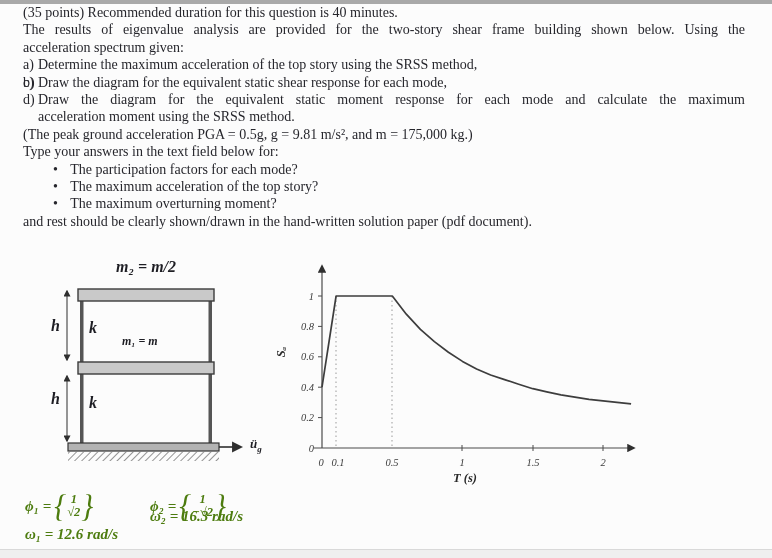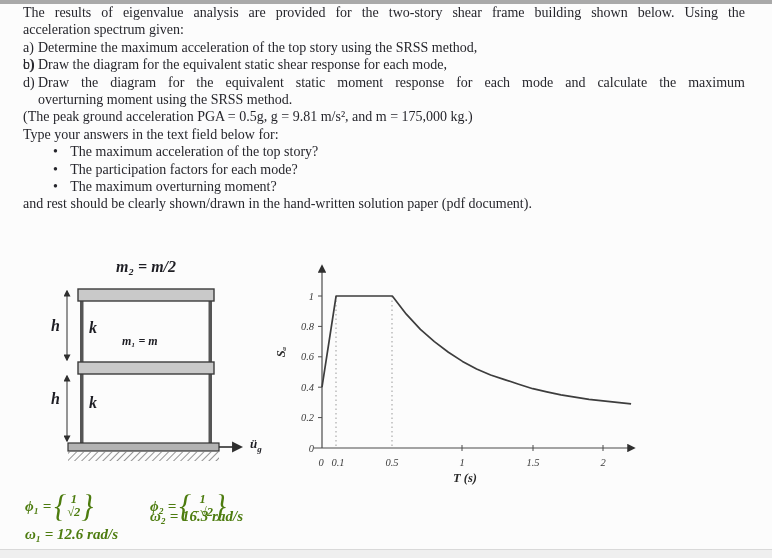--- a/index.html
+++ b/index.html
@@ -47,50 +47,51 @@
   svg text{font-family:"Liberation Serif","DejaVu Serif",serif;}
   .tick{font-size:10.5px;font-style:italic;fill:#3a3a3a;}
   .axlabel{font-size:12.5px;font-style:italic;font-weight:bold;fill:#2a2a2a;}
 </style>
 </head>
 <body>
 
 <div class="topbar"></div>
 
 <div class="doc">
+  <div class="line">(35 points) Recommended duration for this question is 40 minutes.</div>
   <div class="line jl">The results of eigenvalue analysis are provided for the two-story shear frame building shown below. Using the</div>
   <div class="line">acceleration spectrum given:</div>
 
   <div class="li">
     <span class="lab">a)</span>
     <span>Determine the maximum acceleration of the top story using the SRSS method,</span>
   </div>
   <div class="li jl">
     <span class="lab">b)</span>
   </div>
   <div class="li">
     <span class="lab">c)</span>
     <span>Draw the diagram for the equivalent static shear response for each mode,</span>
   </div>
   <div class="li jl">
     <span class="lab">d)</span>
     <span>Draw the diagram for the equivalent static moment response for each mode and calculate the maximum</span>
   </div>
-  <div class="cont">overturning moment using the SRSS method.</div>
+  <div class="cont">acceleration moment using the SRSS method.</div>
 
   <div class="line">(The peak ground acceleration PGA = 0.5g, g = 9.81 m/s², and m = 175,000 kg.)</div>
 
   <div class="line lead">Type your answers in the text field below for:</div>
   <div class="bul">
     <span class="dot">•</span>
-    <span>The maximum acceleration of the top story?</span>
+    <span>The participation factors for each mode?</span>
   </div>
   <div class="bul">
     <span class="dot">•</span>
-    <span>The participation factors for each mode?</span>
+    <span>The maximum acceleration of the top story?</span>
   </div>
   <div class="bul">
     <span class="dot">•</span>
     <span>The maximum overturning moment?</span>
   </div>
   <div class="line">and rest should be clearly shown/drawn in the hand-written solution paper (pdf document).</div>
 </div>
 
 <svg class="fig" width="772" height="306" viewBox="0 0 772 306">
   <defs>

